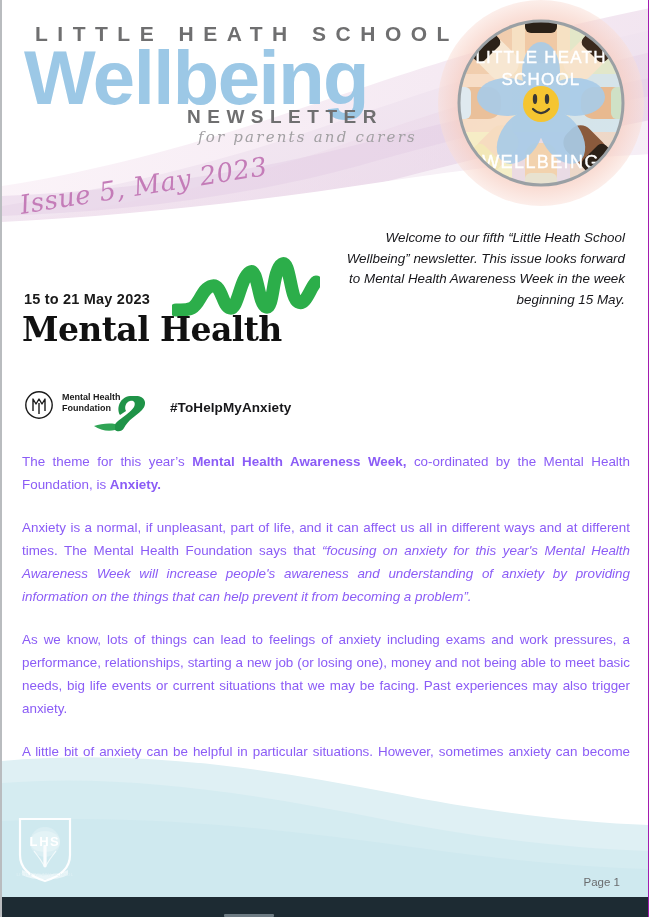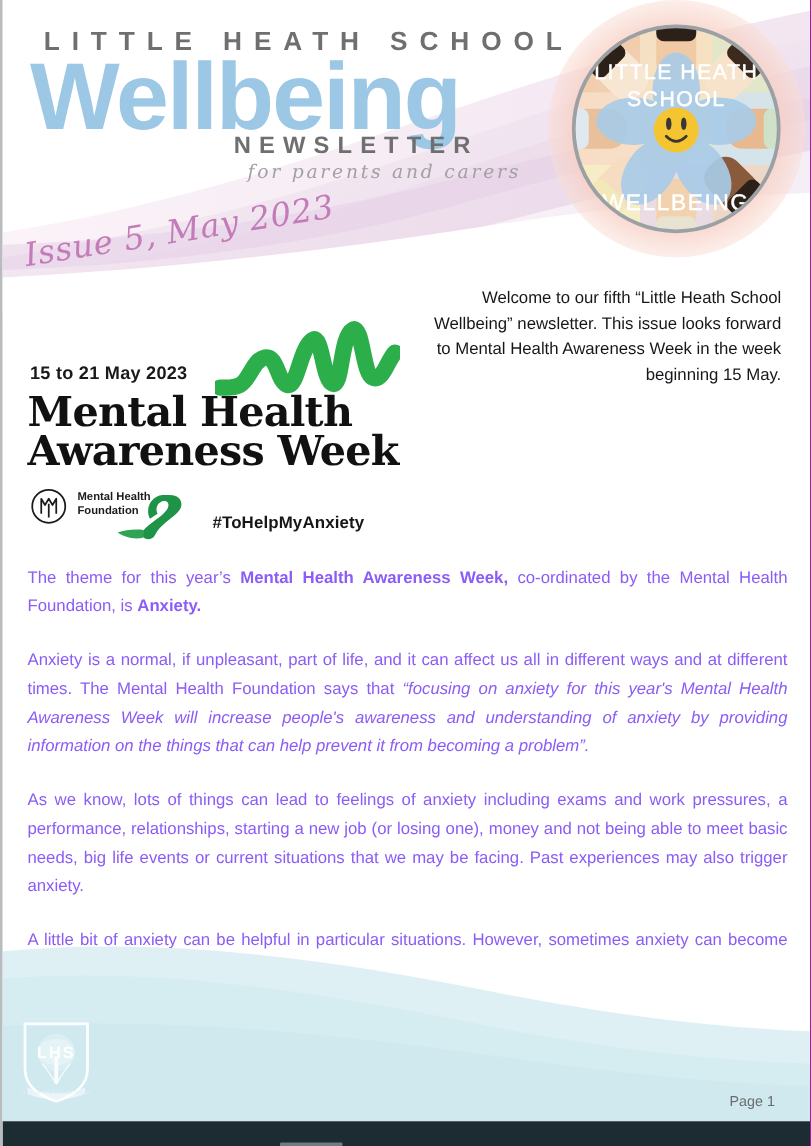--- a/index.html
+++ b/index.html
@@ -72,30 +72,30 @@
   }
   .mhaw-t1{top:52px;}
   .mhaw-t2{top:83px;}
   .mhaw-squiggle{position:absolute;left:152px;top:-6px;}
   .mhf-logo{position:absolute;left:4px;top:132px;}
   .mhf-name{
     position:absolute;left:42px;top:134px;font-size:9px;line-height:10.5px;
     color:#1c1c1c;font-weight:600;white-space:nowrap;
   }
   .hashtag{
-    position:absolute;left:150px;top:152px;font-size:13.5px;
+    position:absolute;left:150px;top:142px;font-size:13.5px;
     color:#17171a;font-weight:600;white-space:nowrap;letter-spacing:.1px;
   }
 
   
   .intro{
     position:absolute;left:333px;top:228px;width:290px;
     text-align:right;font-size:13.4px;line-height:20.6px;color:#17171b;
   }
-  .intro p{margin:0;}
+  .intro p{margin:0;font-style:italic;}
   .intro p + p{margin-top:20px;}
 
   
   .body-copy{
     position:absolute;left:20px;top:450px;width:608px;
     font-size:13.4px;line-height:23px;color:#8b5cf6;text-align:justify;
   }
   .body-copy p{margin:0;}
   .body-copy p + p{margin-top:20px;}
   .body-copy b{font-weight:bold;}
@@ -243,21 +243,20 @@
     </svg>
   </div>
 
   <div class="mhaw">
     <svg class="mhaw-squiggle" width="148" height="68" viewBox="0 0 148 68">
       <path d="M4,58 C8,58 14,59 20,56 C28,52 30,36 40,34 C50,32 50,54 58,56 C66,58 68,26 78,20
                C86,15 86,52 94,55 C102,58 100,18 110,12 C118,7 118,46 126,50 C134,54 138,36 144,30" fill="none" stroke="#2cae4a" stroke-width="13" stroke-linecap="round" stroke-linejoin="round"></path>
     </svg>
     <div class="mhaw-dates">15 to 21 May 2023</div>
     <div class="mhaw-t1">Mental Health</div>
-    <div class="mhaw-t2">Awareness Week</div>
 
     <svg class="mhf-logo" width="150" height="42" viewBox="0 0 150 42">
       <circle cx="15" cy="15" r="13.2" fill="none" stroke="#1b1b1b" stroke-width="1.4"></circle>
       <path d="M9,21 L9,9 L12,14 L15,9 L18,14 L21,9 L21,21" fill="none" stroke="#1b1b1b" stroke-width="1.4" stroke-linejoin="round"></path>
       <path d="M15,13 L15,24" stroke="#1b1b1b" stroke-width="1.4"></path>
 
       <g>
         <path d="M112,6 C121,6 124,14 118,20 C112,26 104,30 100,38 C98,42 93,42 91,40
                  C89,38 90,34 94,31 C100,26 107,22 110,17 C112,13 110,10 106,11
                  C102,12 100,17 102,21 L96,25 C92,18 96,7 106,6 Z" fill="#1f9348"></path>

